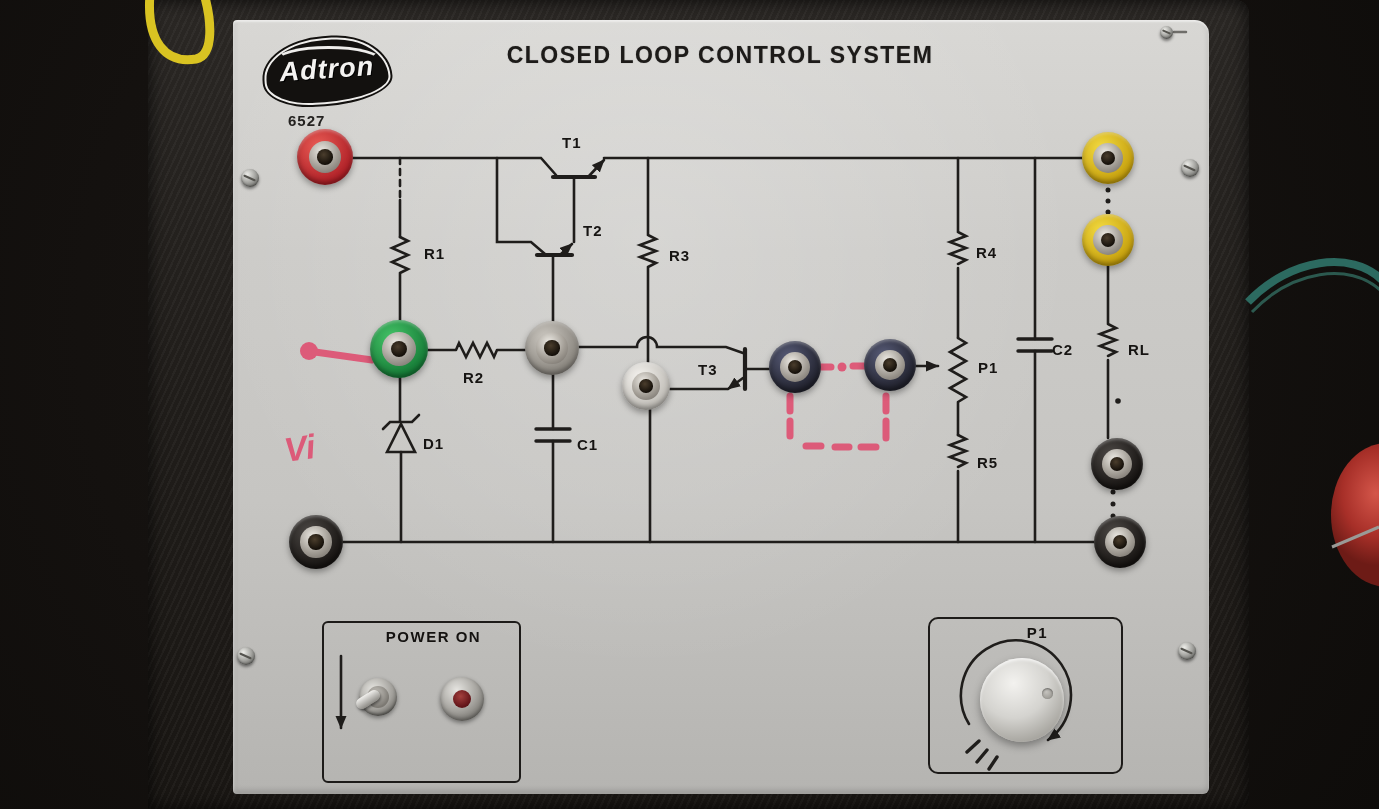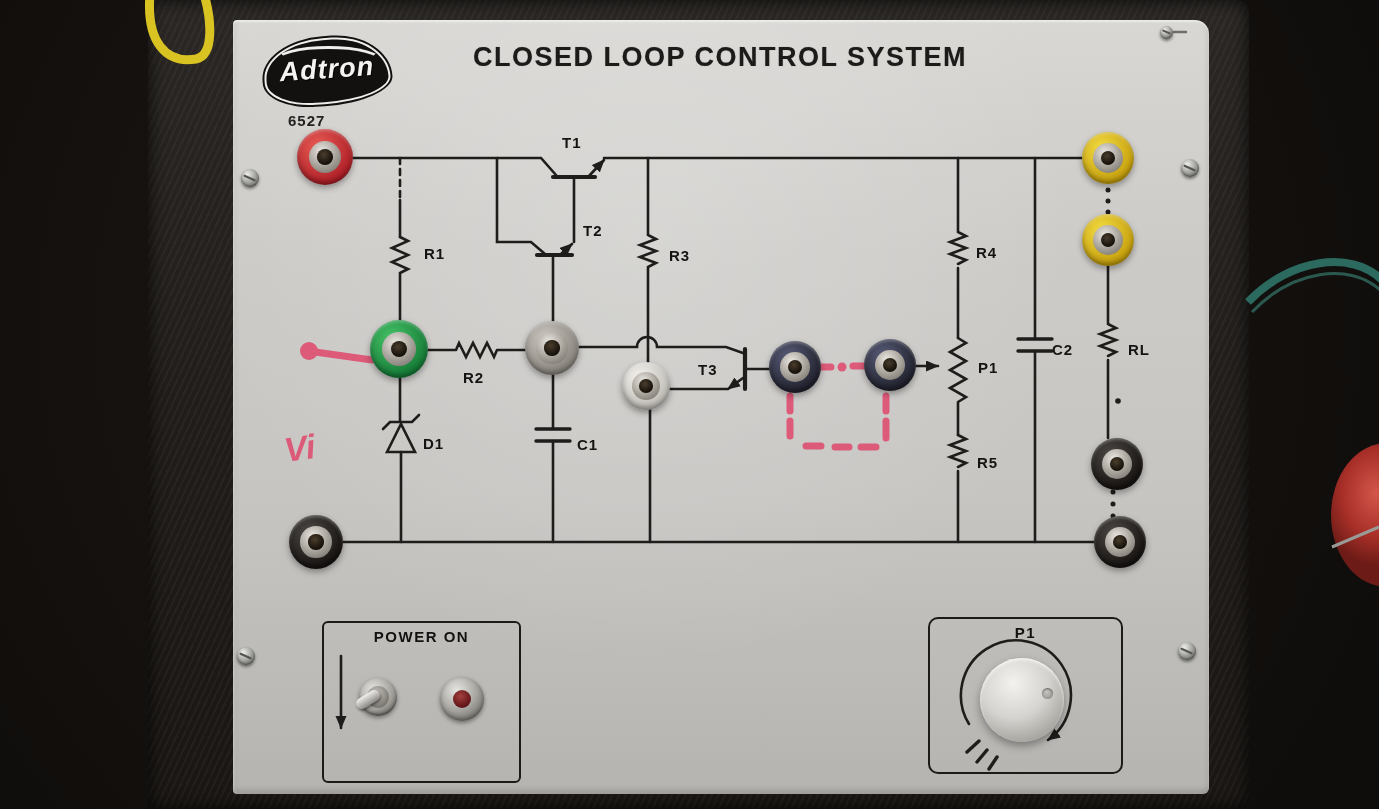--- a/index.html
+++ b/index.html
@@ -14,21 +14,21 @@
     border-radius:0 14px 10px 0;
     box-shadow:inset 0 0 18px rgba(0,0,0,.8);}
   
   .panel{position:absolute;left:233px;top:20px;width:976px;height:774px;z-index:2;
     background:
       radial-gradient(circle at 42% 28%, rgba(255,255,255,.20), rgba(255,255,255,0) 55%),
       linear-gradient(180deg,#d8d7d4 0%,#cccbc8 30%,#c6c5c2 62%,#b5b4b1 100%);
     border-radius:4px 14px 6px 4px;
     box-shadow:inset 0 2px 2px rgba(255,255,255,.55), inset 0 -3px 6px rgba(0,0,0,.18), inset 2px 0 3px rgba(255,255,255,.25);}
   .title{position:absolute;left:420px;top:42px;width:600px;text-align:center;z-index:4;
-    font-size:27px;font-weight:bold;letter-spacing:1.5px;color:#1d1b19;text-shadow:0 0 1px rgba(0,0,0,.35);}
+    font-size:23px;font-weight:bold;letter-spacing:1.5px;color:#1d1b19;text-shadow:0 0 1px rgba(0,0,0,.35);}
   
   .logo{position:absolute;left:266px;top:40px;width:122px;height:62px;z-index:4;transform:rotate(-4deg);}
   .logo .blob{position:absolute;inset:0;background:#13110f;border-radius:52% 48% 58% 42% / 62% 70% 38% 40%;
     box-shadow:0 0 0 2px #efeeec, 0 0 0 4px #13110f;}
   .logo .swoosh{position:absolute;left:8px;top:6px;width:104px;height:26px;border:3px solid #efeeec;border-color:#efeeec transparent transparent transparent;border-radius:50%;transform:rotate(4deg);}
   .logo .txt{position:absolute;left:0;top:14px;width:100%;text-align:center;color:#f4f3f1;
     font-size:27px;font-weight:bold;font-style:italic;letter-spacing:1px;text-shadow:1px 1px 0 #000;}
   .model{position:absolute;left:288px;top:112px;z-index:4;font-size:15px;font-weight:bold;letter-spacing:1px;color:#242220;}
   
   .overlay{position:absolute;left:0;top:0;z-index:3;pointer-events:none;}
@@ -49,21 +49,21 @@
   .jack.black{--c1:#4c4845;--c2:#161311;}
   
   .screw{position:absolute;z-index:4;width:18px;height:18px;border-radius:50%;
     background:radial-gradient(circle at 35% 30%, #ecece8, #a8a8a4 45%, #6a6a66 80%);
     box-shadow:0 2px 3px rgba(0,0,0,.45), inset 0 -1px 2px rgba(0,0,0,.4);}
   .screw::after{content:"";position:absolute;left:2px;top:8px;width:13px;height:2px;background:#55544f;transform:rotate(24deg);border-radius:1px;}
   .screw.small{width:13px;height:13px;}
   .screw.small::after{left:2px;top:5px;width:9px;}
   
   .panel-box{position:absolute;z-index:4;border:2.6px solid #1d1b19;border-radius:6px;}
-  .box-label{position:absolute;top:5px;left:0;width:100%;text-align:center;font-size:15px;font-weight:bold;letter-spacing:1.5px;color:#141210;}
+  .box-label{position:absolute;top:5px;left:0;width:100%;text-align:center;font-size:15px;font-weight:bold;letter-spacing:1.5px;color:#141210;padding-left:12px;}
   
   .toggle{position:absolute;z-index:5;width:38px;height:38px;border-radius:50%;
     background:radial-gradient(circle at 38% 32%, #e9e8e4, #a2a09b 55%, #61605b 85%);
     box-shadow:0 2px 4px rgba(0,0,0,.4), inset 0 -2px 3px rgba(0,0,0,.4);}
   .toggle::before{content:"";position:absolute;inset:8px;border-radius:50%;
     background:radial-gradient(circle at 40% 35%, #cfccc6, #7c7973 70%);}
   .toggle .lever{position:absolute;left:-4px;top:16px;width:26px;height:11px;border-radius:6px;
     background:linear-gradient(180deg,#f0efec,#8d8b86);transform:rotate(-32deg);
     box-shadow:0 2px 3px rgba(0,0,0,.5);}
   

